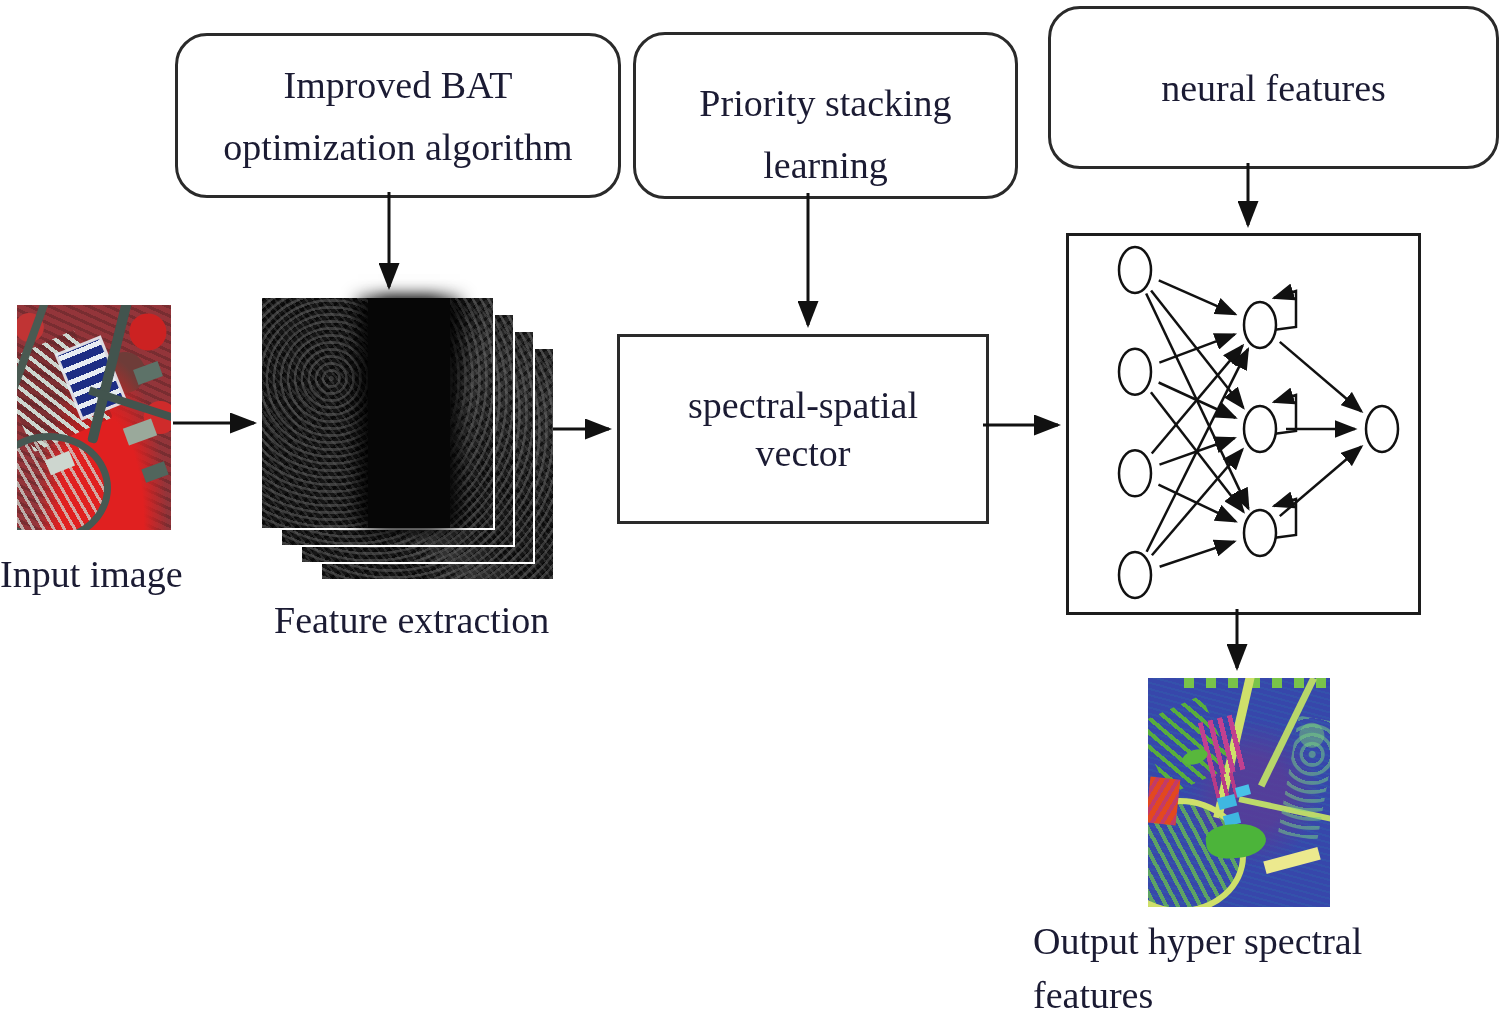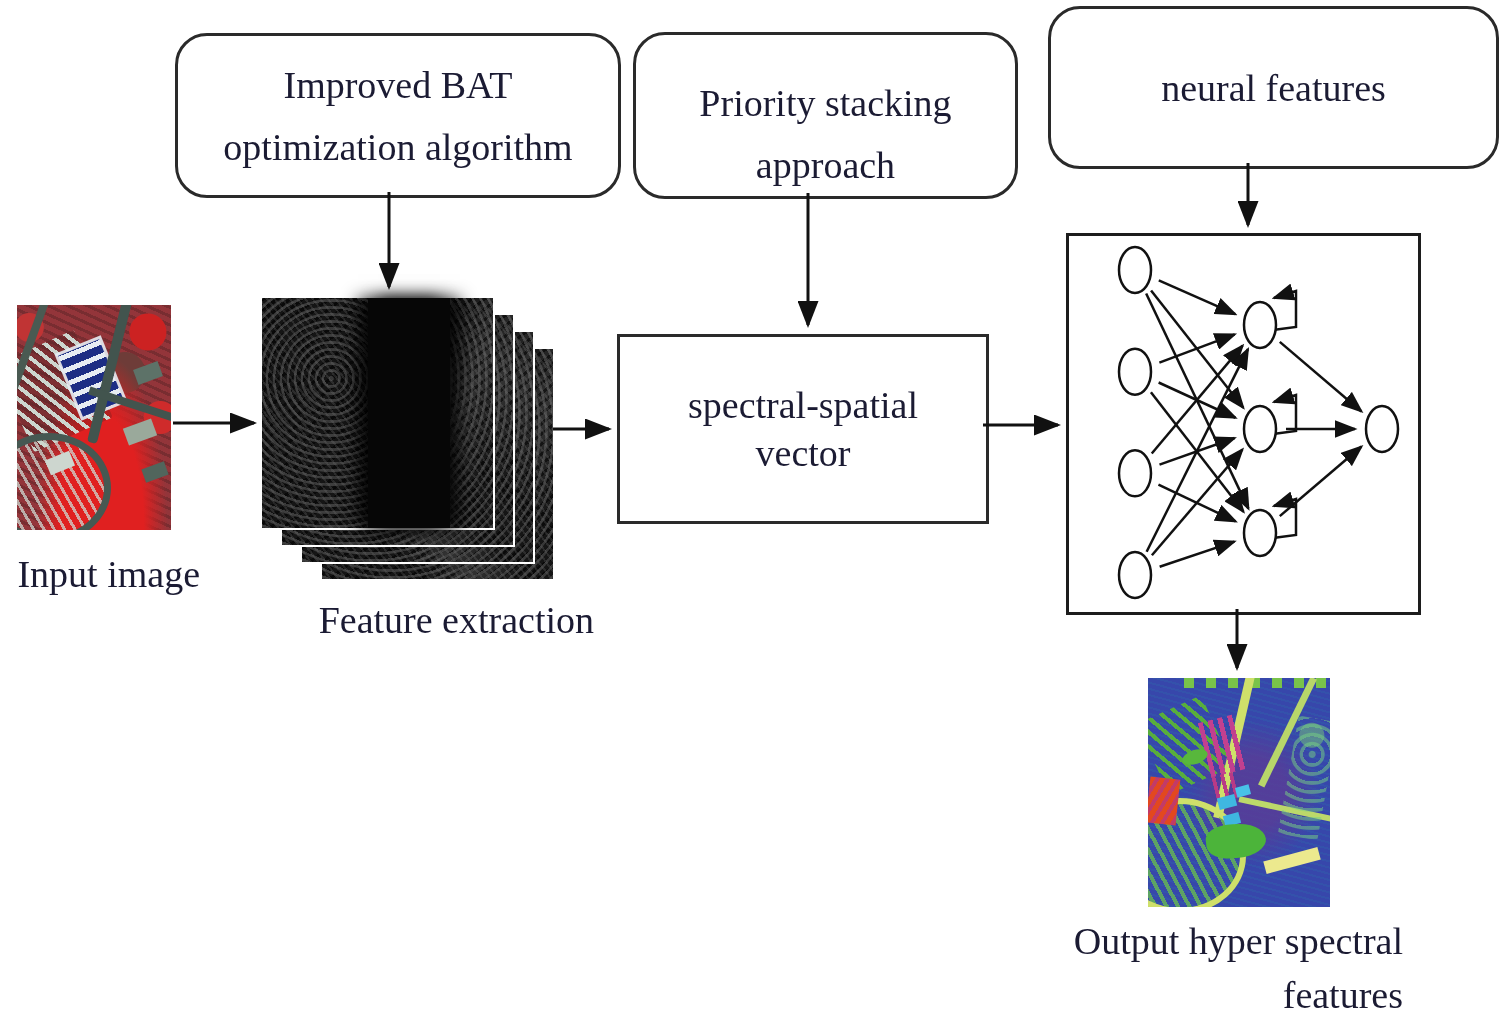--- a/index.html
+++ b/index.html
@@ -14,21 +14,21 @@
   }
   .rounded{border-radius:32px;}
   .box .bl{white-space:nowrap;}
   #box-bat{left:175px;top:33px;width:440px;height:159px;}
   #box-priority{left:633px;top:32px;width:379px;height:161px;justify-content:flex-end;}
   #box-recurrent{left:1048px;top:6px;width:445px;height:157px;}
   #box-combining{left:617px;top:334px;width:366px;height:184px;line-height:48px;}
   #box-nn{position:absolute;left:1066px;top:233px;width:349px;height:376px;
     background:#ffffff;border:3px solid #1d1d1d;z-index:2;}
 
-  .caption{position:absolute;font-size:38px;text-align:right;z-index:4;}
+  .caption{position:absolute;font-size:38px;text-align:left;z-index:4;}
   #cap-input{left:0px;top:552px;width:200px;}
   #cap-feature{left:274px;top:598px;width:320px;}
   #cap-output{left:1033px;top:914px;width:370px;line-height:54px;}
 
   
   #input-image{
     position:absolute;left:17px;top:305px;width:154px;height:225px;overflow:hidden;z-index:2;
     background-color:#93353a;
     background-image:
       radial-gradient(circle at 85% 12%, #cc2222 0 18px, rgba(0,0,0,0) 19px),
@@ -110,21 +110,21 @@
 
 <div class="canvas">
 
   <div class="box rounded" id="box-bat">
     <div class="bl">Improved BAT</div>
     <div class="bl">optimization algorithm</div>
   </div>
 
   <div class="box rounded" id="box-priority">
     <div class="bl">Priority stacking</div>
-    <div class="bl">approach</div>
+    <div class="bl">learning</div>
   </div>
 
   <div class="box rounded" id="box-recurrent">
     <div class="bl">neural features</div>
   </div>
 
   <div class="box" id="box-combining">
     <div class="bl">spectral-spatial</div>
     <div class="bl">vector</div>
   </div>

